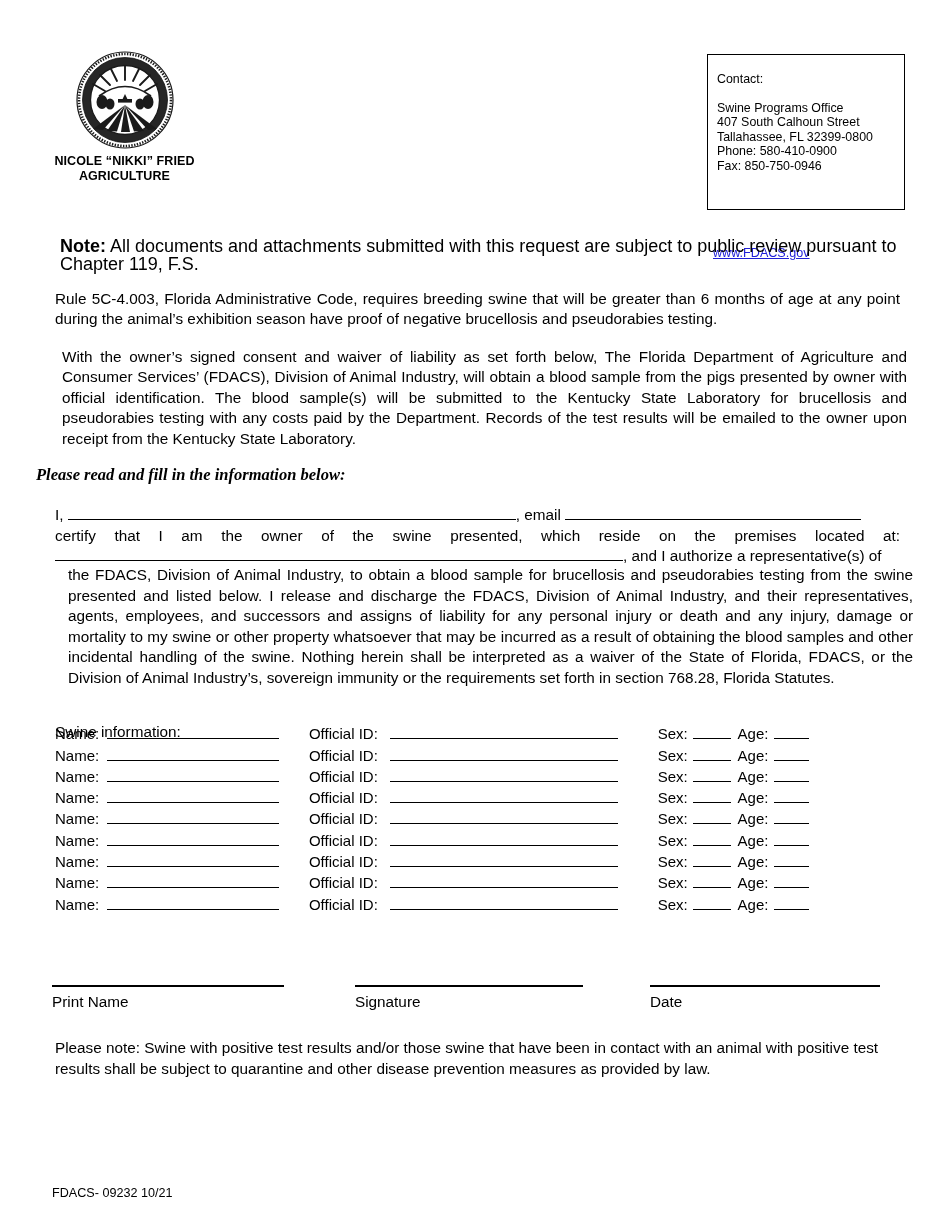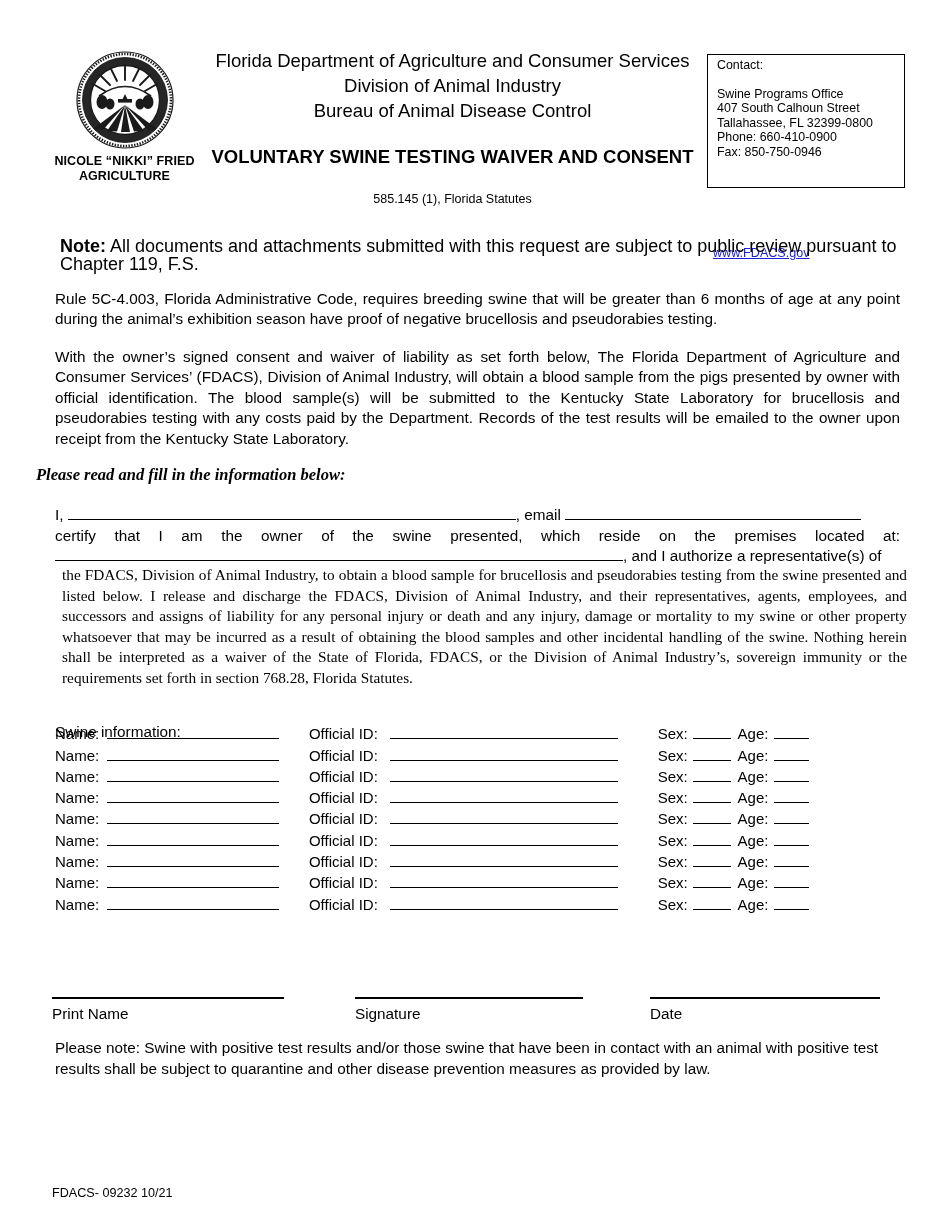--- a/index.html
+++ b/index.html
@@ -76,24 +76,24 @@
     font-size: 12.5px;
     line-height: 17px;
     margin-top: 22px;
   }
 
   .contact-box {
     position: absolute;
     left: 707px;
     top: 6px;
     width: 198px;
-    height: 134px;
+    height: 156px;
     border: 1.2px solid #000;
     box-sizing: border-box;
-    padding: 3px 0 0 9px;
+    padding: 17px 0 0 9px;
     font-size: 12.4px;
     line-height: 14.6px;
   }
   .contact-box .spacer { height: 14px; }
   .website {
     position: absolute;
     left: 713px;
     top: 198px;
     font-size: 12.6px;
     color: #2020d8;
@@ -113,21 +113,21 @@
 
   .para {
     position: absolute;
     left: 55px;
     width: 845px;
     font-size: 15.3px;
     line-height: 20.4px;
     text-align: justify;
   }
   #para-rule { top: 289px; }
-  #para-consent { top: 347px; }
+  #para-consent { top: 347px; margin-left: 7px; }
 
   .subhead {
     position: absolute;
     left: 36px;
     top: 465px;
     font-family: "Liberation Serif", serif;
     font-size: 16.5px;
     font-weight: bold;
     font-style: italic;
   }
@@ -158,27 +158,26 @@
 
   .line-i { white-space: nowrap; }
   .justify-line {
     text-align: justify;
     text-align-last: justify;
     white-space: normal;
   }
 
   .waiver {
     position: absolute;
-    left: 62px;
+    left: 68px;
     top: 565px;
     width: 845px;
     font-size: 15.3px;
     line-height: 20.6px;
     text-align: justify;
-    font-family: Liberation Serif, serif;
   }
 
   
   .swine-head {
     position: absolute;
     left: 55px;
     top: 723px;
     font-size: 15.3px;
   }
   .swine-table {
@@ -211,21 +210,21 @@
   .cell-gap-age { padding-left: 8px; }
 
   
   .sig-row {
     position: absolute;
     left: 52px;
     top: 985px;
     width: 850px;
     height: 45px;
   }
-  .sig-item { position: absolute; top: 12px; }
+  .sig-item { position: absolute; top: 0; }
   .sig-line {
     border-top: 2px solid #000;
     height: 0;
   }
   .sig-label {
     font-size: 15.3px;
     margin-top: 6px;
     display: block;
   }
   #sig-print { left: 0px;   width: 232px; }
@@ -297,35 +296,28 @@
           <path d="M50 55 L32 81 L42 81.5 L50 55 Z" fill="#1a1a1a"></path>
           <path d="M50 55 L46 82 L55 82 L50 55 Z" fill="#1a1a1a"></path>
           <path d="M50 55 L59 81.5 L69 81 L50 55 Z" fill="#1a1a1a"></path>
           <path d="M50 55 L73 80 L82 79 L50 55 Z" fill="#1a1a1a"></path>
         </g>
       </svg>
       <div class="commissioner-name">NICOLE “NIKKI” FRIED</div>
       <div class="commissioner-title">AGRICULTURE</div>
     </div>
 
-    <div class="title-block">
-      <div class="agency-line">Florida Department of Agriculture and Consumer Services</div>
-      <div class="agency-line">Division of Animal Industry</div>
-      <div class="agency-line">Bureau of Animal Disease Control</div>
-      <div class="form-title">VOLUNTARY SWINE TESTING WAIVER AND CONSENT</div>
-      <div class="statute">585.145 (1), Florida Statutes</div>
-    </div>
 
     <div class="contact-box">
       <div>Contact:</div>
       <div class="spacer"></div>
       <div>Swine Programs Office</div>
       <div>407 South Calhoun Street</div>
       <div>Tallahassee, FL 32399-0800</div>
-      <div>Phone:  660-410-0900</div>
+      <div>Phone:  580-410-0900</div>
       <div>Fax: 850-750-0946</div>
     </div>
 
     <a class="website" href="#">www.FDACS.gov</a>
   </div>
 
   <div class="note">
     <b>Note:</b><span> All documents and attachments submitted with this request are subject to public review pursuant to Chapter 119, F.S.</span>
   </div>
 

